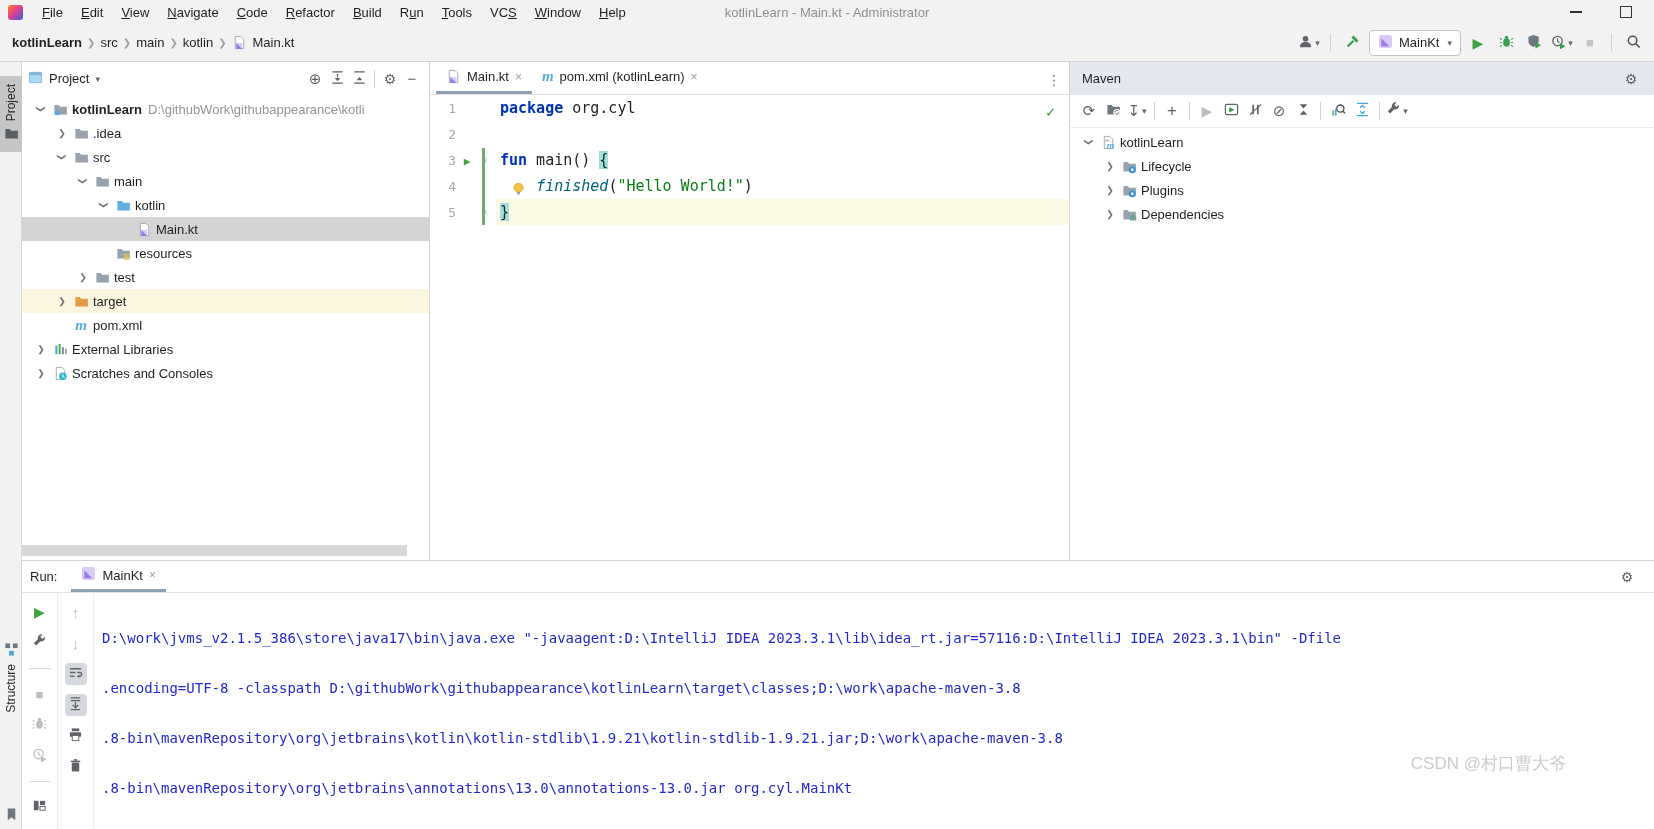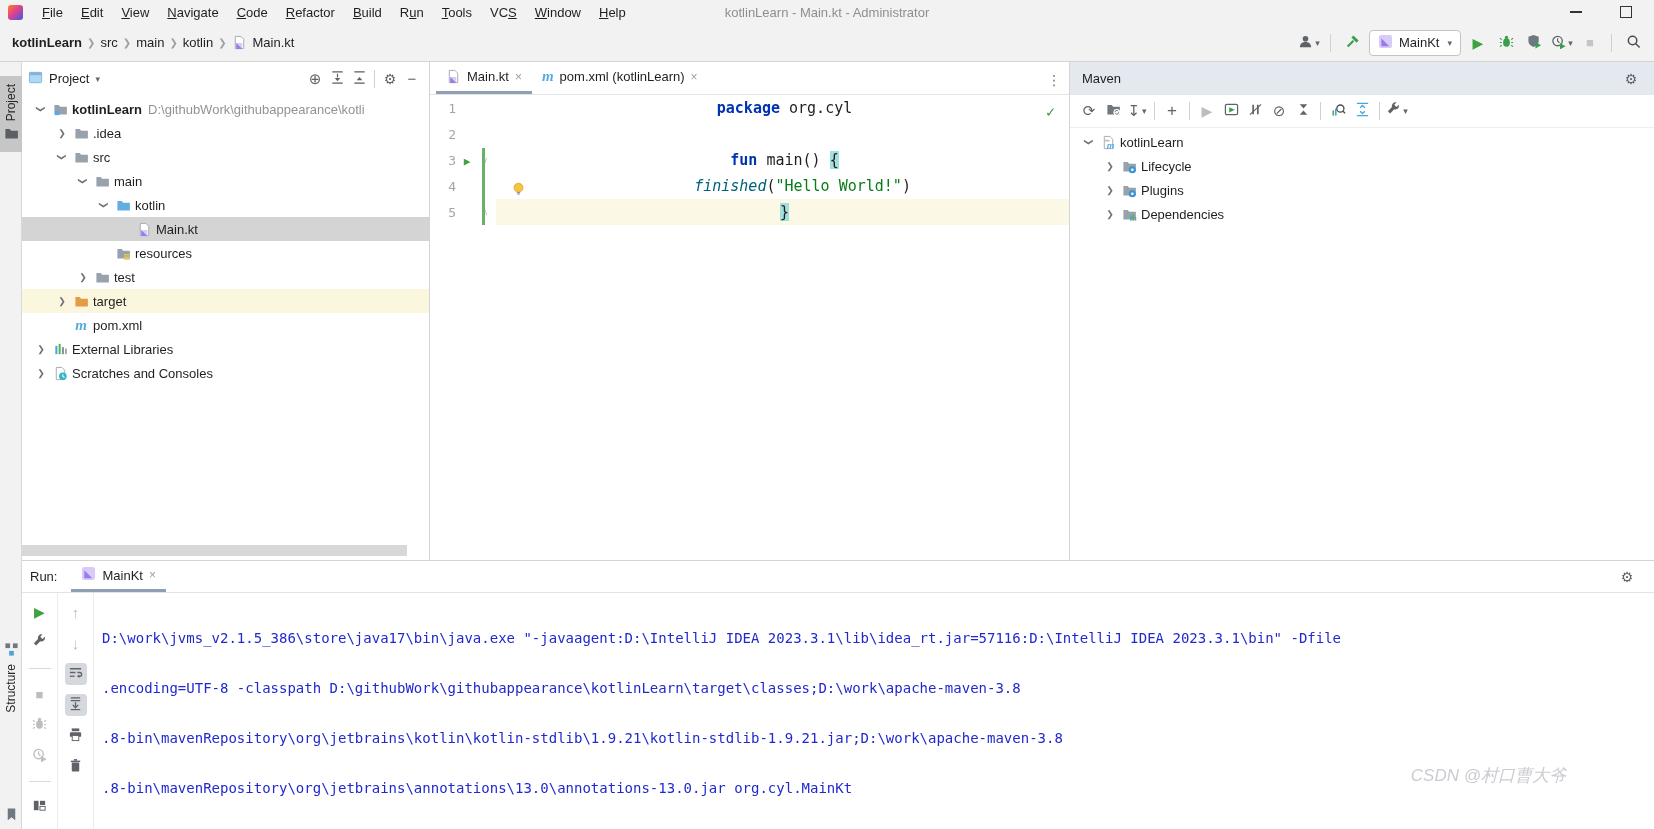--- a/index.html
+++ b/index.html
@@ -83,21 +83,21 @@
     color:#6e7278; font-size:14px; }
   #code-wrap { position:relative; display:flex; font-family:"DejaVu Sans Mono", monospace;
     font-size:15px; }
   #gutter { width:66px; flex:none; position:relative; }
   .gut-line { height:26px; display:flex; align-items:center; }
   .gut-num { width:26px; text-align:right; color:#a6a6a6; font-size:13px; flex:none; }
   .gut-ic { width:22px; text-align:center; flex:none; }
   .run-arrow { color:#3fa142; font-size:11px; }
   .fold { width:14px; text-align:center; color:#b4bac0; font-size:9px; flex:none; }
   #vcs-bar { position:absolute; left:52px; top:53px; width:3px; height:77px; background:#6cae6c; }
-  #code-area { flex:1; position:relative;text-align:center; }
+  #code-area { flex:1; position:relative; }
   .code-line { height:26px; line-height:26px; white-space:pre; position:relative; padding-left:4px; }
   .code-line.cur { background:#fbf8e5; }
   .tok-kw { color:#0033b3; font-weight:bold; }
   .tok-str { color:#067d17; }
   .tok-fn { color:#00627a; font-style:italic; }
   .tok-brace { background:#a2e0dd; }
   #bulb { position:absolute; left:16px; top:4px; width:13px; height:13px; }
   #inspect-check { position:absolute; top:8px; right:14px; color:#3e9141;
     font-size:15px; font-weight:bold; }
 
@@ -116,22 +116,22 @@
   #run-tab { display:flex; align-items:center; gap:6px; height:31px; padding:0 10px;
     border-bottom:3px solid #90a0b4; }
   #run-gear { margin-left:auto; margin-right:10px; }
   #run-body { display:flex; height:237px; }
   .rcol { width:36px; flex:none; display:flex; flex-direction:column; align-items:center;
     padding-top:8px; gap:9px; border-right:1px solid #ececec; }
   #console { flex:1; padding:8px 0 0 8px; font-family:"DejaVu Sans Mono", monospace;
     font-size:14px; overflow:hidden; }
   .con-line { height:26px; line-height:26px; white-space:pre; color:#2129ce;margin-top:24px; }
   .con-line.black { color:#080808; }
-  #watermark { position:absolute; right:88px; bottom:42px; color:#c9ccd0;
-    font-size:17px; pointer-events:none;font-style:italic; }
+  #watermark { position:absolute; right:88px; bottom:54px; color:#c9ccd0;
+    font-size:17px; pointer-events:none; }
 </style>
 </head>
 <body>
 
 <div id="titlebar" class="abs">
   <div id="app-logo"></div>
   <div id="menu-bar" style="display:flex;z-index:2">
       <span class="menu-item"><u>F</u>ile</span>
       <span class="menu-item"><u>E</u>dit</span>
       <span class="menu-item"><u>V</u>iew</span>

